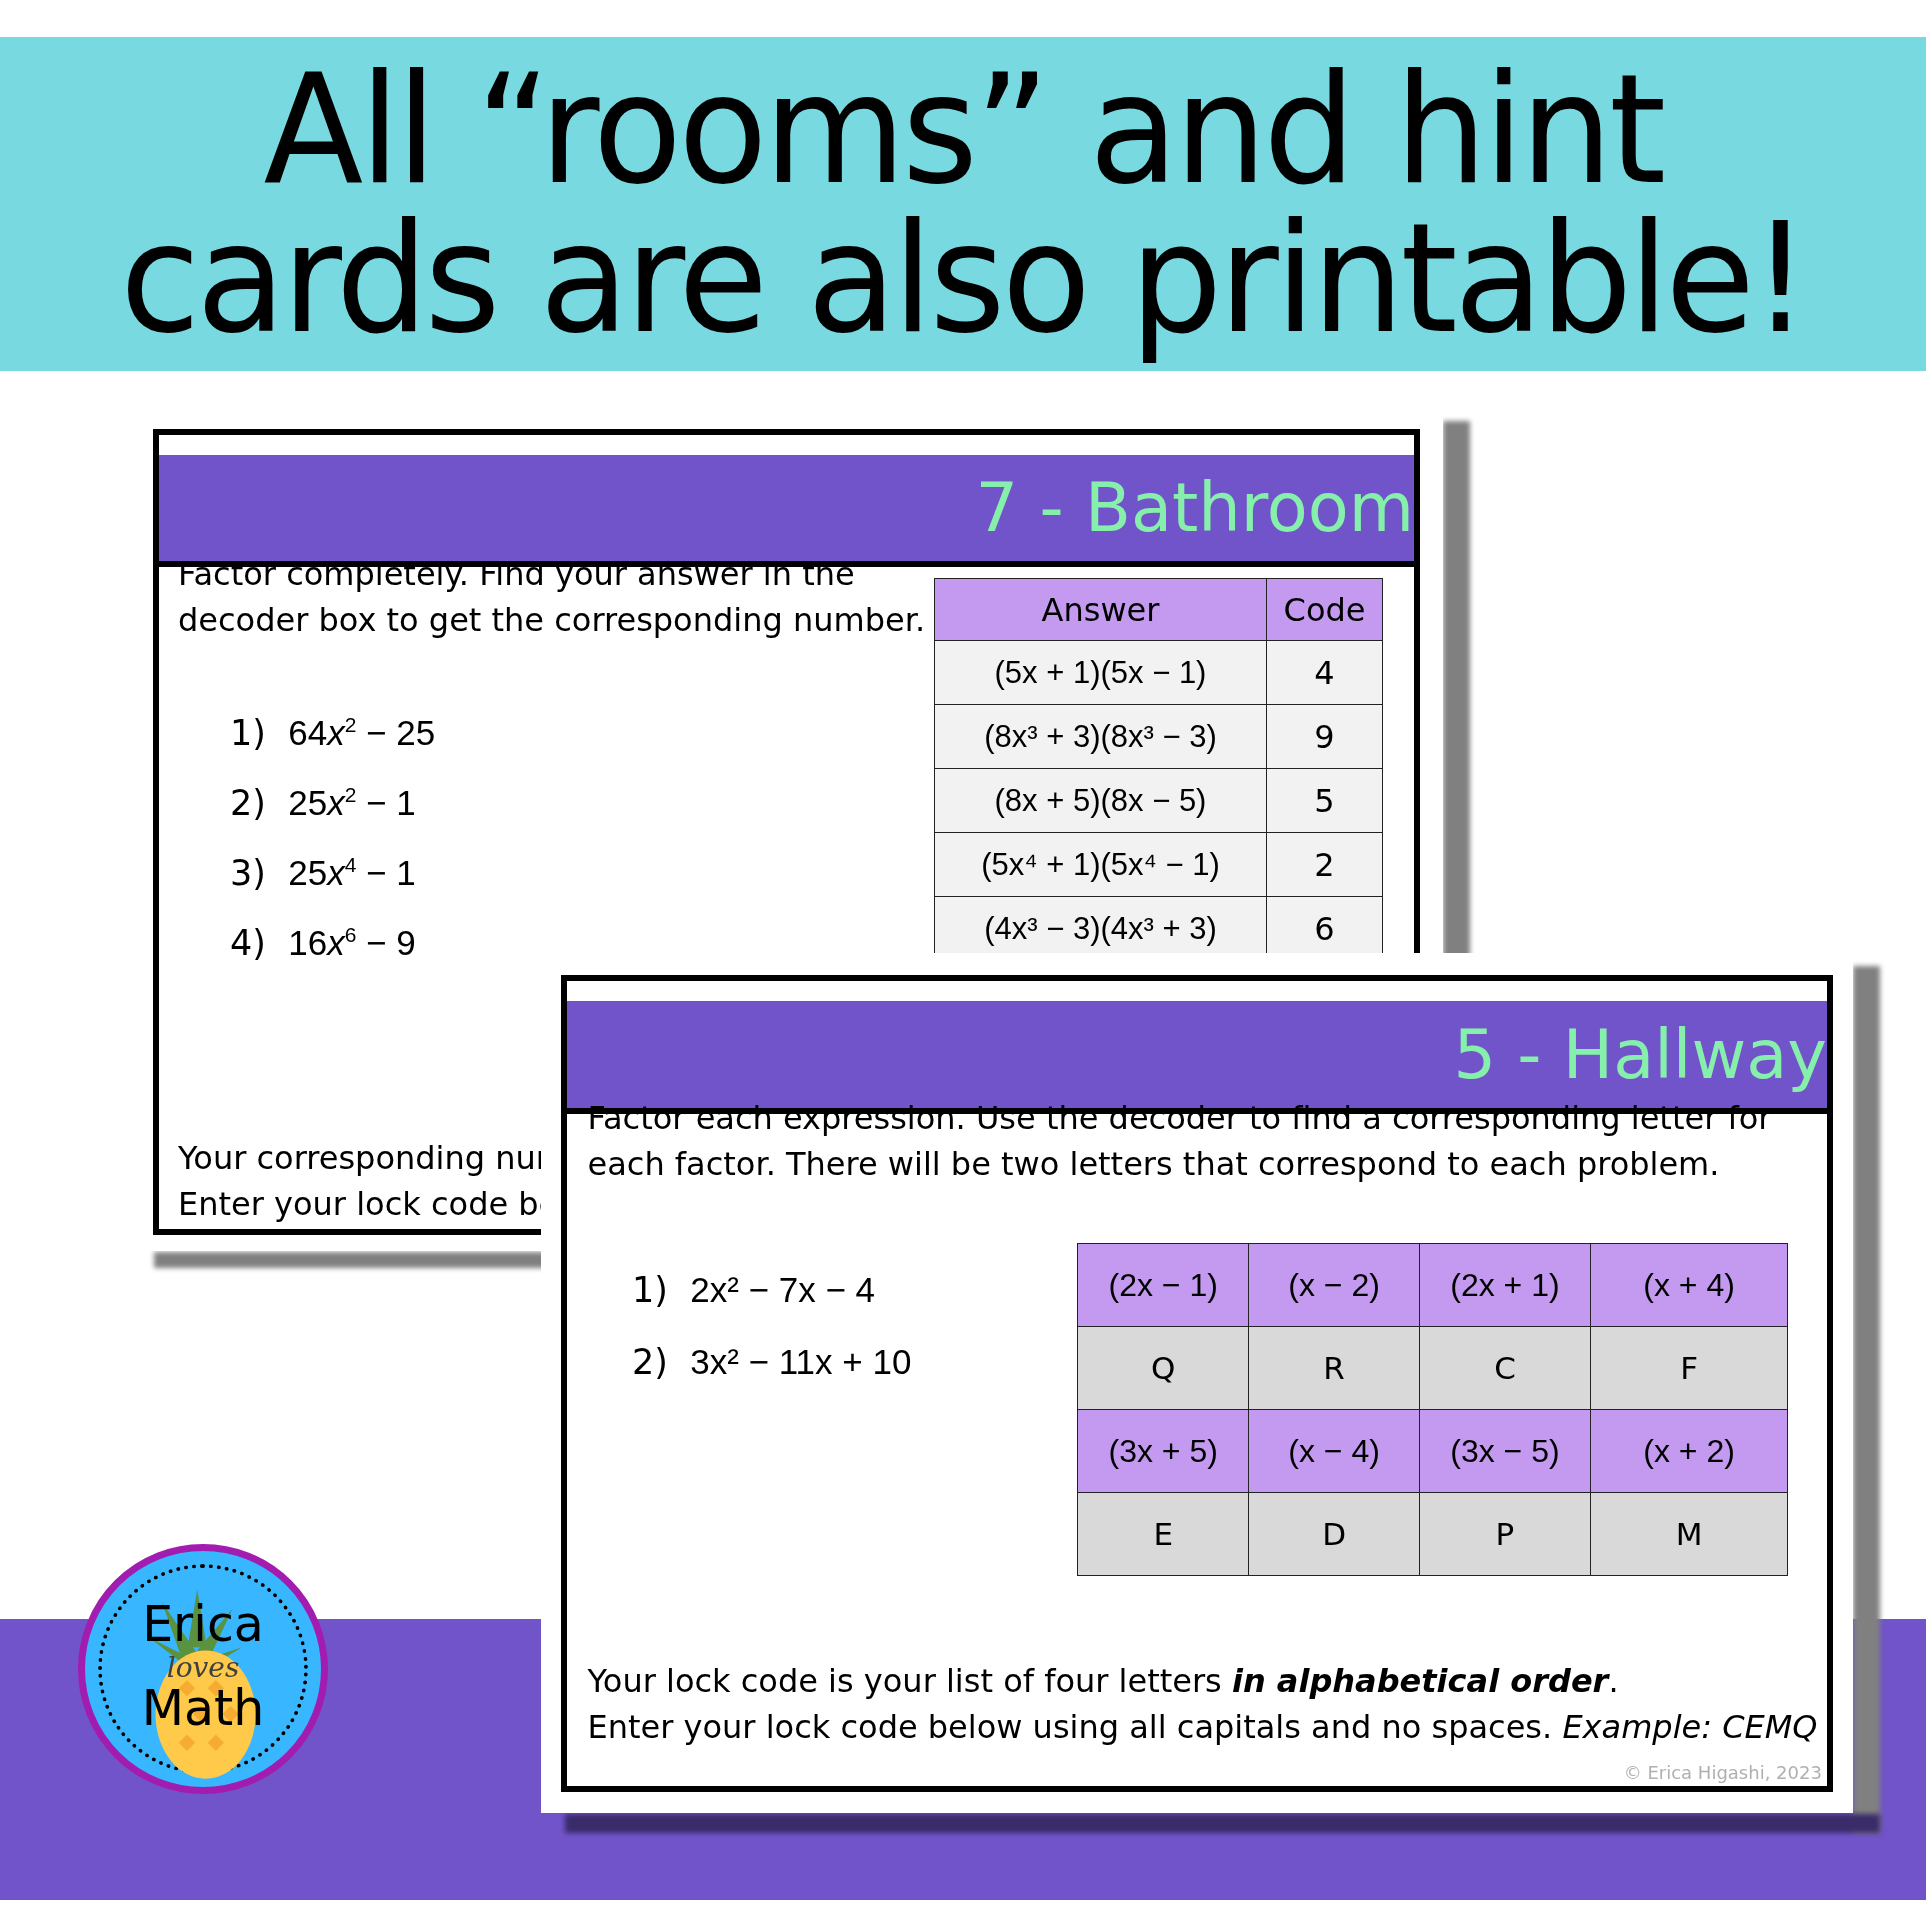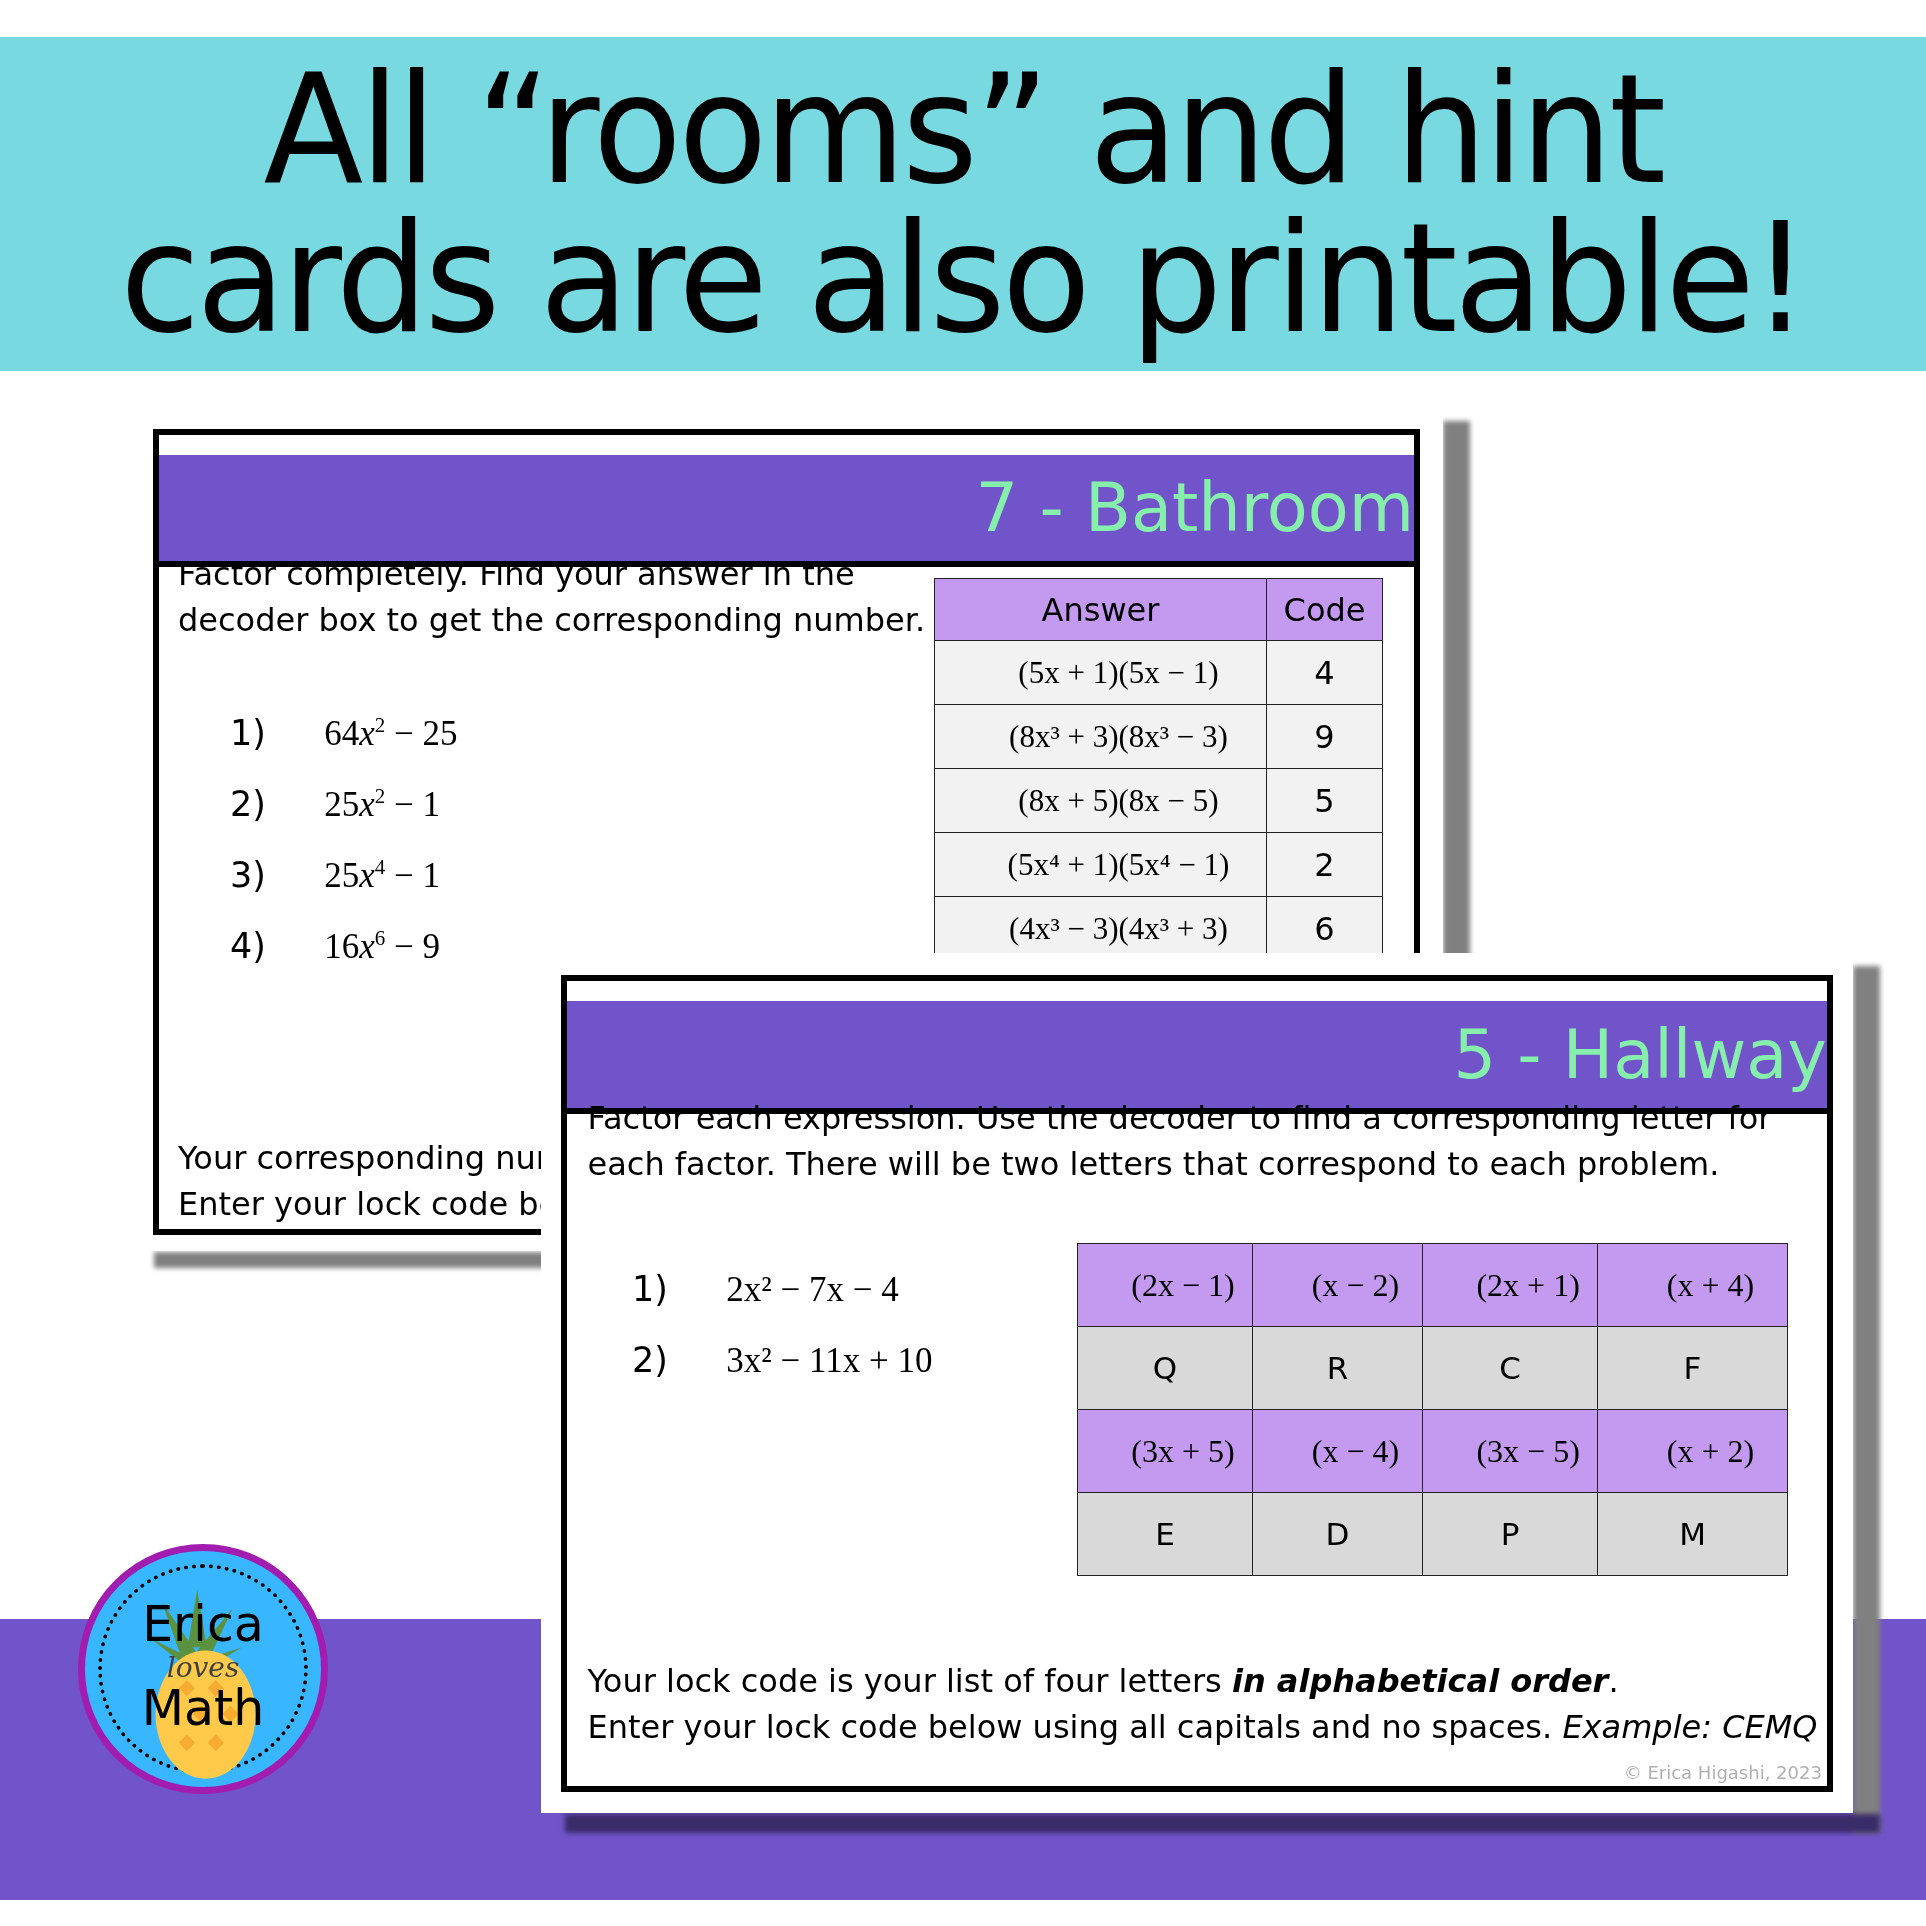--- a/index.html
+++ b/index.html
@@ -32,21 +32,21 @@
     position: absolute; border: 6.4px solid #000; box-sizing: border-box; background: #fff;
     font-family: "DejaVu Sans", sans-serif;
   }
   .card-header {
     position: absolute; left: 0; right: 0; top: 0; background: #7154c9;
     border-bottom: 6.4px solid #000;
     display: flex; align-items: center; justify-content: flex-end;
     font-family: "DejaVu Sans", sans-serif; color: #86efac; margin-top: 20px;
   }
   .txt { position: absolute; color: #000; font-family: "DejaVu Sans", sans-serif; }
-  .math { font-family: Liberation Serif, serif; padding-left: 36px; }
+  .math { font-family: Liberation Sans, sans-serif; }
   .math i { font-style: italic; }
   sup { font-size: 60%; vertical-align: super; line-height: 0; }
   table { border-collapse: collapse; position: absolute; }
   td, th { border: 1.9px solid #222; text-align: center; padding: 0; }
   .c7 th { background: #c39aef; font-weight: normal; font-family: "DejaVu Sans", sans-serif; }
   .c7 td { background: #f2f2f2; }
   .c5 td.f { background: #c39aef; }
   .c5 td.l { background: #d9d9d9; font-family: "DejaVu Sans", sans-serif; }
   .logo {
     position: absolute; left: 78px; top: 1544px; width: 250px; height: 250px;

